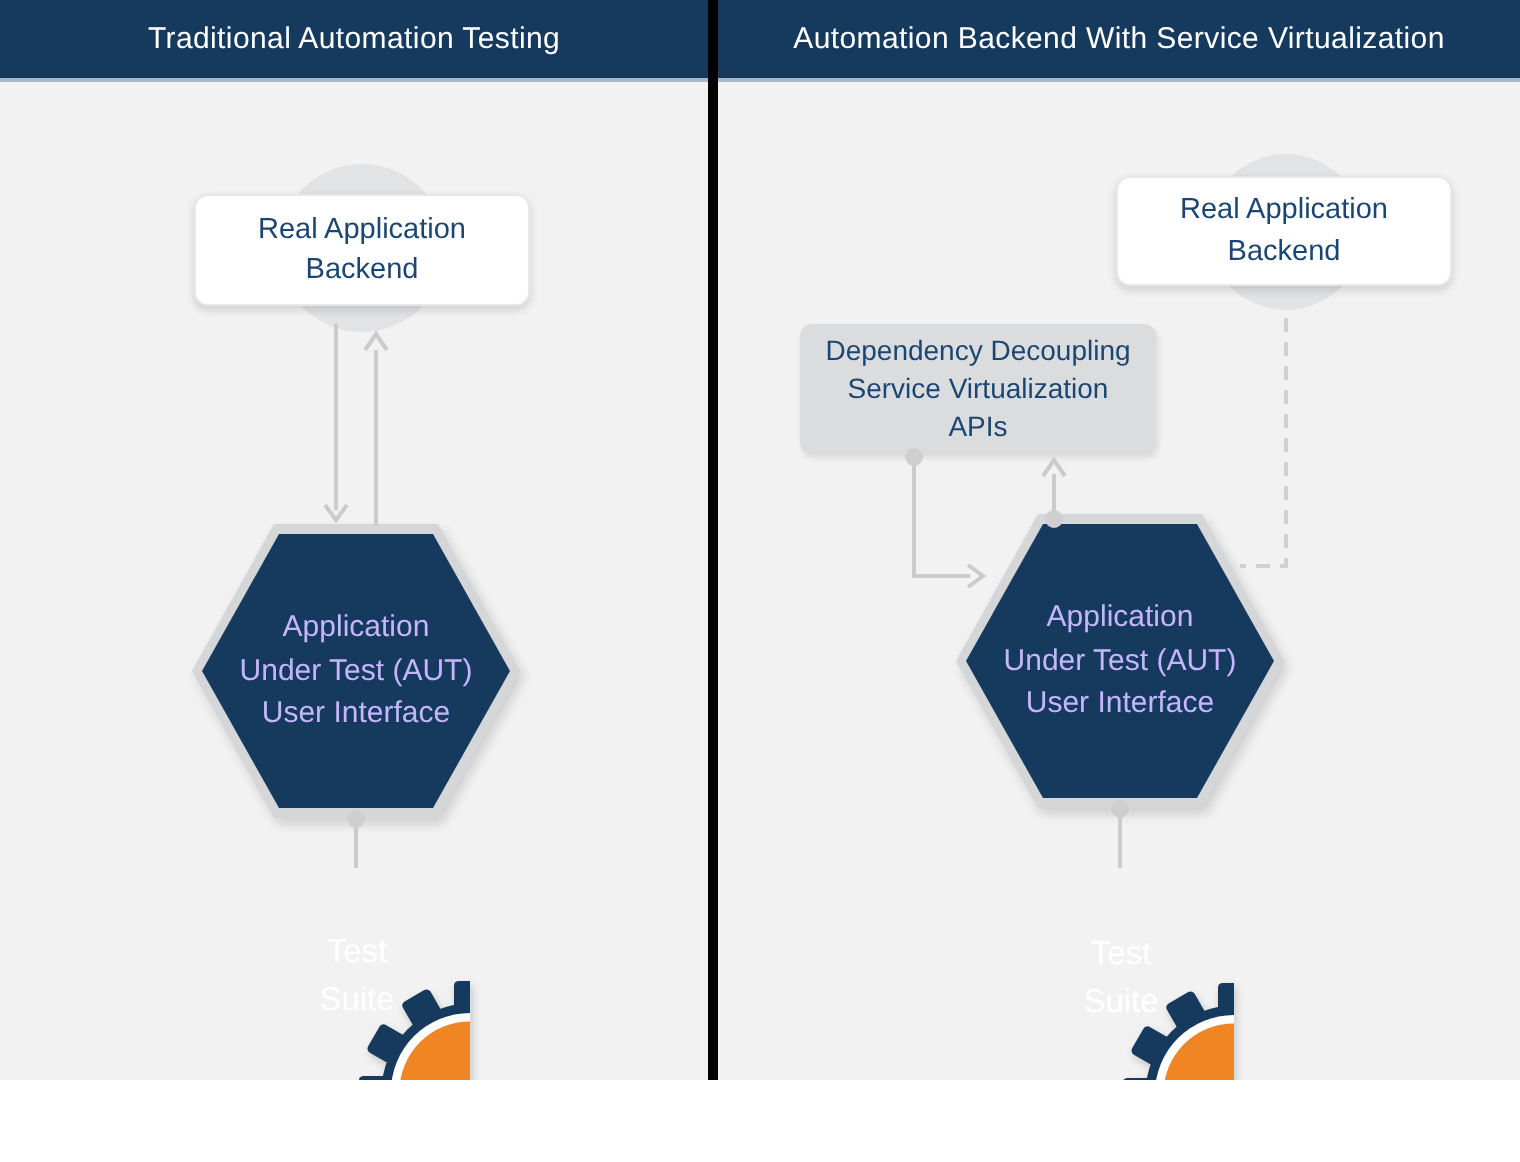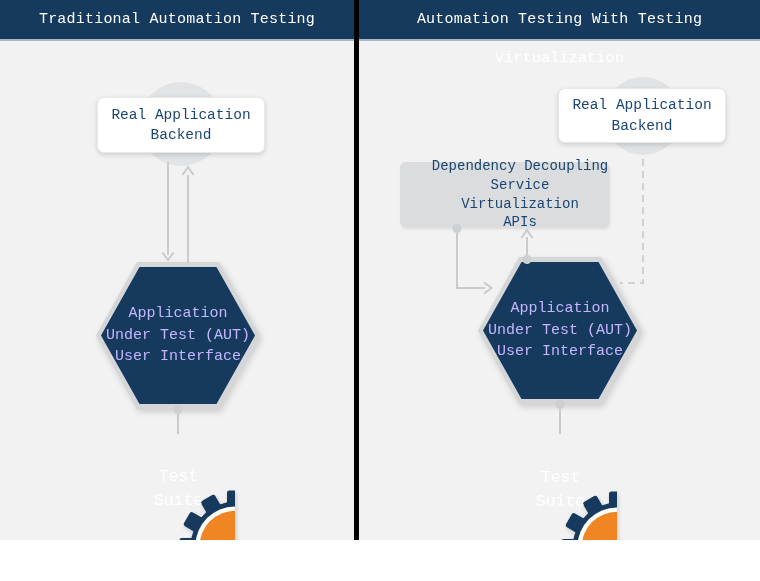--- a/index.html
+++ b/index.html
@@ -1,38 +1,38 @@
 <!DOCTYPE html>
 <html><head>
 <meta charset="utf-8">
 <style>
   html,body{margin:0;padding:0;}
   .stage{
     position:relative; width:760px; height:540px;
     background:#F2F2F3; overflow:hidden;
-    font-family:Liberation Mono, monospace;
+    font-family:Liberation Sans, sans-serif;
   }
   .panel-header{
     position:absolute; top:0; height:39px; line-height:39px;
     background:#16395E; border-bottom:2px solid #A9B6C6;
     color:#FFFFFF; font-size:15px; text-align:center; letter-spacing:.2px;
   }
   .divider{position:absolute; top:0; left:354px; width:5px; height:581px; background:#020202;}
   .bg-circle{position:absolute; border-radius:50%; background:#E2E3E5;}
   .card{
     position:absolute; background:#FFFFFF; border:1px solid #E7E8EA; border-radius:7px;
     box-shadow:0 2px 5px rgba(0,0,0,0.15);
     display:flex; align-items:center; justify-content:center;
     color:#1B4674; font-size:14.5px; line-height:1.4; text-align:center; white-space:pre-line;
   }
   .gray-box{
     position:absolute; background:#DBDCDE; border-radius:6px;
     box-shadow:1px 2px 3px rgba(0,0,0,0.10);
     display:flex; align-items:center; justify-content:center;
-    color:#1B4674; font-size:14px; line-height:1.35; text-align:center; white-space:pre-line;padding-left:31px;
+    color:#1B4674; font-size:14px; line-height:1.35; text-align:center; white-space:pre-line;
   }
   .hex-wrap{position:absolute; filter:drop-shadow(2px 3px 3px rgba(0,0,0,0.15));}
   .hex-gray,.hex-navy{
     clip-path:polygon(25% 0%, 75% 0%, 100% 50%, 75% 100%, 25% 100%, 0% 50%);
   }
   .hex-gray{position:absolute; inset:0; background:#D5D6D8;}
   .hex-navy{
     position:absolute; inset:5px; background:#16395E;
     display:flex; align-items:center; justify-content:center;
     color:#c4b5fd; font-size:15px; line-height:1.45; text-align:center; white-space:pre-line;
@@ -68,21 +68,21 @@
       <circle r="42" fill="#FFFFFF"></circle>
       <circle cx="2.5" cy="3.5" r="37.5" fill="rgba(0,0,0,0.18)"></circle>
       <circle r="37.5" fill="#EF8623"></circle>
     </symbol>
   </defs>
 </svg>
 
 <div class="stage">
 
   <div class="panel-header" style="left:0; width:354px;">Traditional Automation Testing</div>
-  <div class="panel-header" style="left:359px; width:401px;">Automation Testing With Testing Virtualization</div>
+  <div class="panel-header" style="left:359px; width:401px;">Automation Backend With Service Virtualization</div>
   <div class="divider"></div>
 
   <div class="bg-circle" style="left:139px; top:82px; width:84px; height:84px;"></div>
   <div class="card" style="left:97px; top:97px; width:166px; height:54px;">Real Application
 Backend</div>
 
   <div class="hex-wrap" style="left:96px; top:262px; width:164px; height:147px;">
     <div class="hex-gray"></div>
     <div class="hex-navy">Application
 Under Test (AUT)

